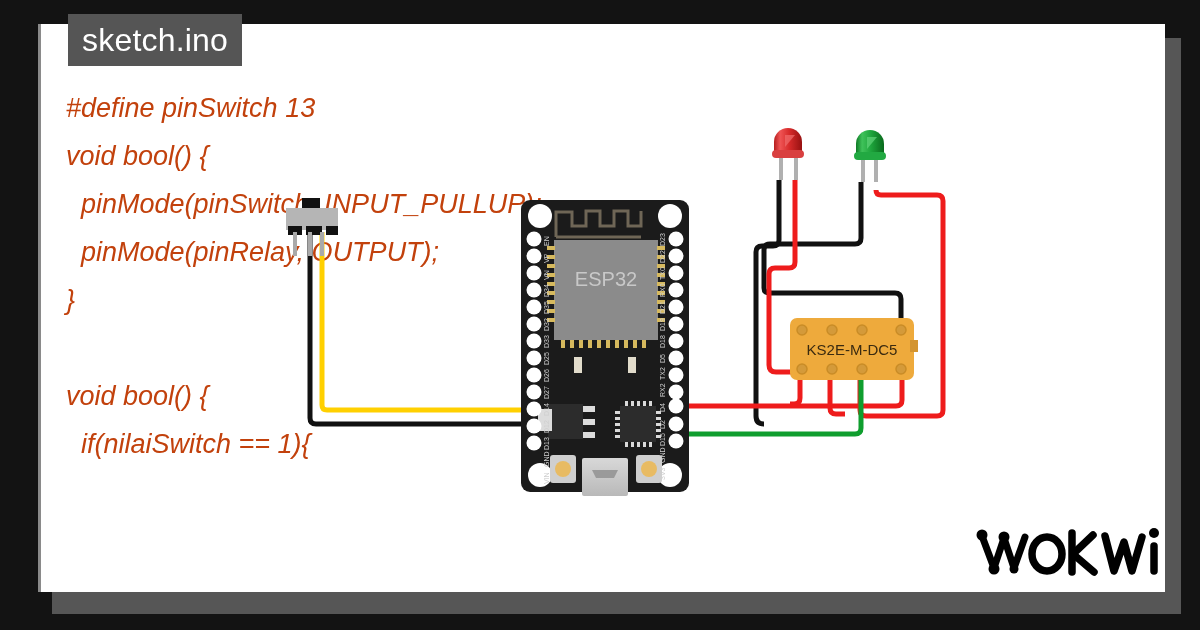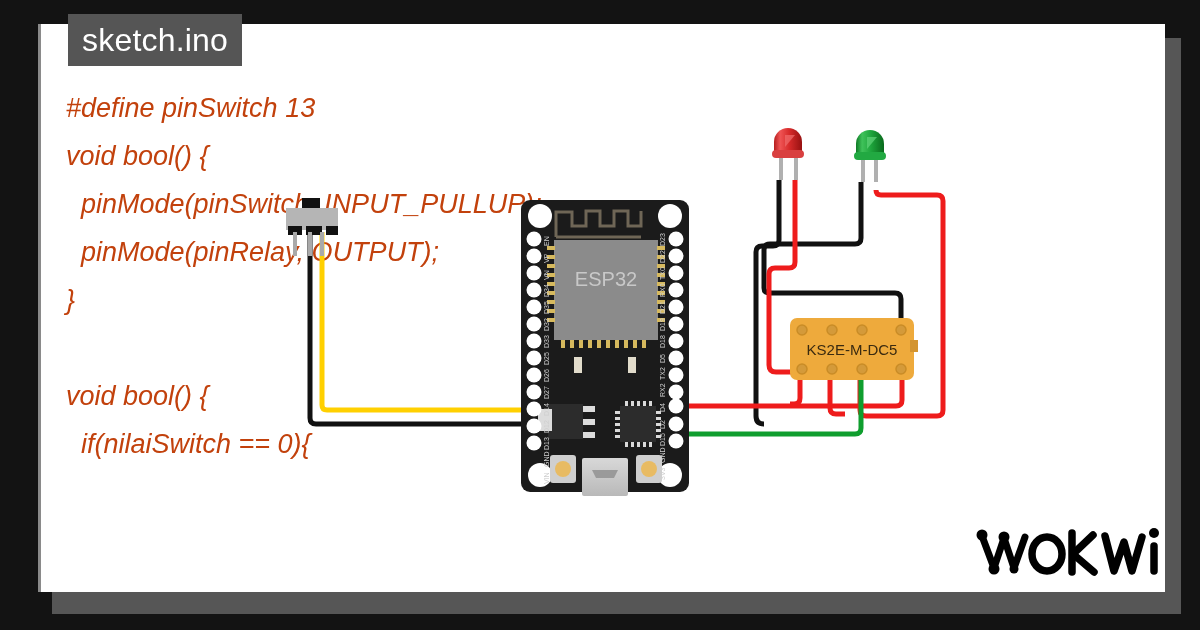--- a/index.html
+++ b/index.html
@@ -63,21 +63,21 @@
 
 <div class="stage">
 
   <div class="sheet-shadow"></div>
   <div class="sheet"></div>
 
   <div class="file-tab">
     <span>sketch.ino</span>
   </div>
 
-  <div class="code"><div>#define pinSwitch 13</div><div>void bool() {</div><div>  pinMode(pinSwitch, INPUT_PULLUP);</div><div>  pinMode(pinRelay, OUTPUT);</div><div>}</div><div>&nbsp;</div><div>void bool() {</div><div>  if(nilaiSwitch == 0){</div></div>
+  <div class="code"><div>#define pinSwitch 13</div><div>void bool() {</div><div>  pinMode(pinSwitch, INPUT_PULLUP);</div><div>  pinMode(pinRelay, OUTPUT);</div><div>}</div><div>&nbsp;</div><div>void bool() {</div><div>  if(nilaiSwitch == 1){</div></div>
 
   <svg class="circuit" viewBox="0 0 1200 630" width="1200" height="630">
 
     <defs>
       <linearGradient id="ledRedG" x1="0" y1="0" x2="1" y2="0">
         <stop offset="0%" stop-color="#b51d1d"></stop>
         <stop offset="22%" stop-color="#ef5454"></stop>
         <stop offset="55%" stop-color="#d62a2a"></stop>
         <stop offset="100%" stop-color="#971111"></stop>
       </linearGradient>

